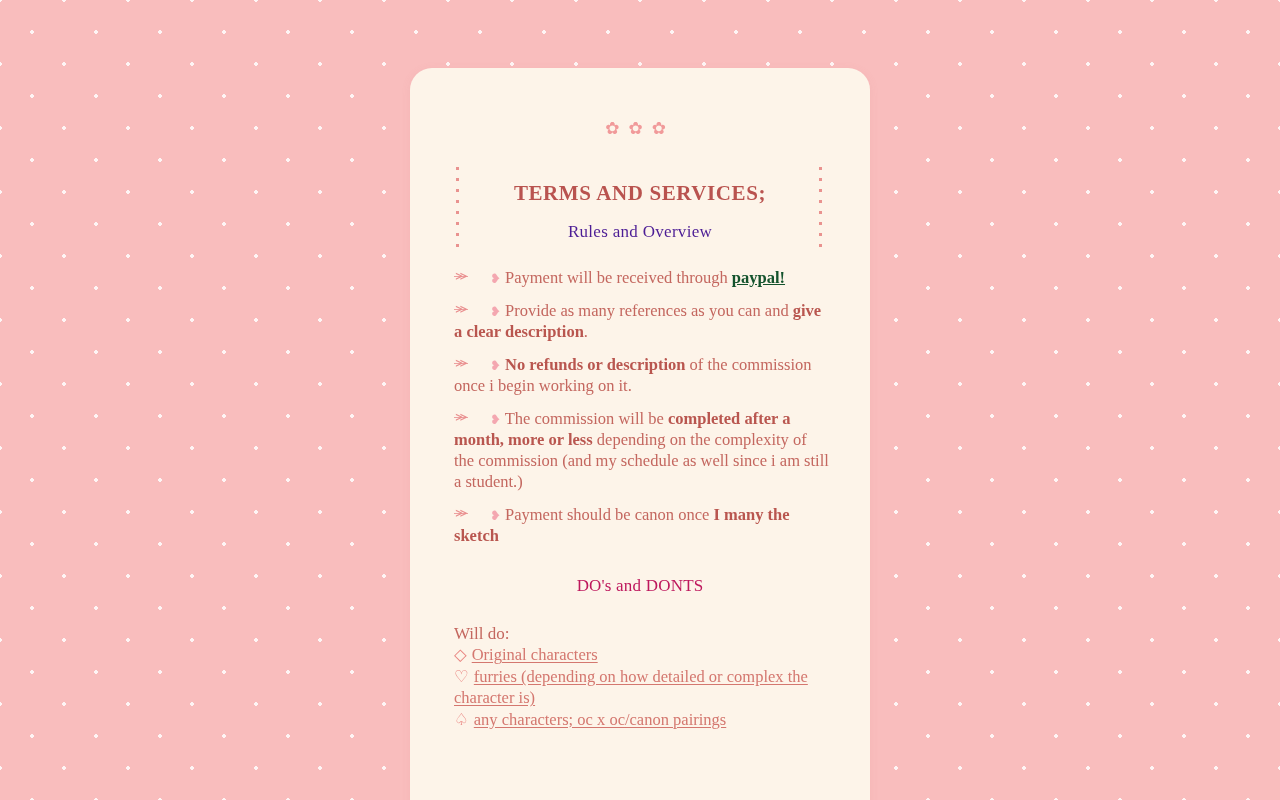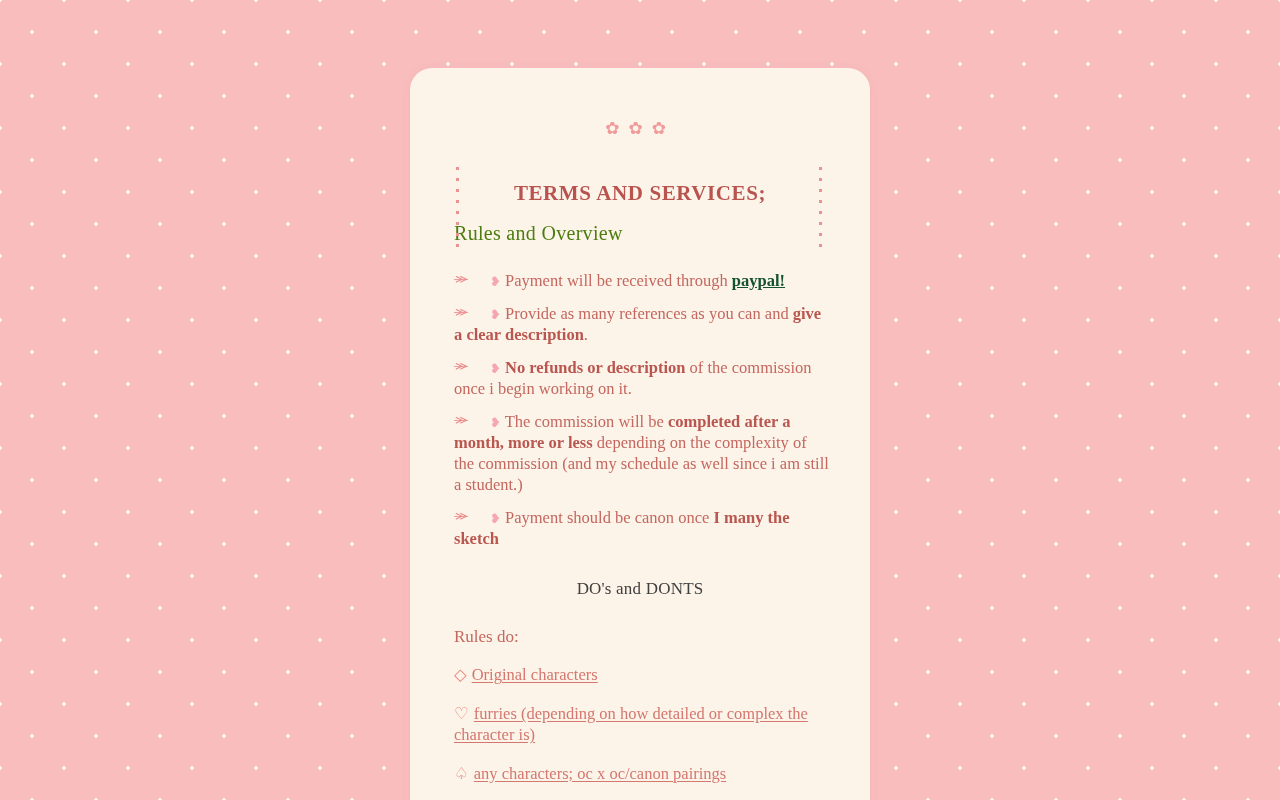--- a/index.html
+++ b/index.html
@@ -59,22 +59,23 @@
   .title {
     text-align: center;
     font-size: 21px;
     font-weight: bold;
     letter-spacing: 0.6px;
     color: #b9534f;
     margin: 16px;
     padding-top: 22px;
   }
   .subtitle {
-    font-size: 20px;
-    color: #4d7c0f;
+    text-align: center;
+    font-size: 17px;
+    color: #4c1d95;
     margin: 8px 0 0 0;
     letter-spacing: 0.3px;
   }
 
   .rules {
     margin: 26px 0 0 0;
     padding: 0 40px 0 44px;
   }
   .rule {
     position: relative;
@@ -108,38 +109,37 @@
   }
   .rule b { font-weight: bold; color: #b9564f; }
   .rule u.link {
     font-weight: bold;
     text-decoration: underline;
     color: #14532d;
   }
 
   .section-head {
     text-align: center;
-    color: #404040;
+    color: #be185d;
     font-size: 17px;
     margin: 30px 0 0 0;
     letter-spacing: 0.2px;
   }
   .willdo {
     padding: 0 44px;
     margin-top: 28px;
     font-size: 17px;
     color: #c4675f;
   }
   .dolist {
     padding: 0 44px;
     margin: 0;
     list-style: none;
   }
   .dolist li {
-    margin-top: 17px;
     font-size: 16.5px;
     color: #d4776f;
     line-height: 1.3;
   }
   .dolist li .sym {
     color: #e9837f;
     margin-right: 5px;
   }
   .dolist li .txt {
     text-decoration: underline;
@@ -186,21 +186,21 @@
 
     <div class="rule">
       <span class="arrow"><span class="bar"></span><span>≫</span></span><span class="pet">❥</span>
       <span>Payment should be canon once </span><b>I many the sketch</b>
     </div>
 
   </div>
 
   <div class="section-head">DO's and DONTS</div>
 
-  <div class="willdo">Rules do:</div>
+  <div class="willdo">Will do:</div>
 
   <ul class="dolist">
     <li>
       <span class="sym">◇</span><span class="txt">Original characters</span>
     </li>
     <li>
       <span class="sym">♡</span><span class="txt">furries (depending on how detailed or complex the character is)</span>
     </li>
     <li>
       <span class="sym">♤</span><span class="txt">any characters; oc x oc/canon pairings</span>

